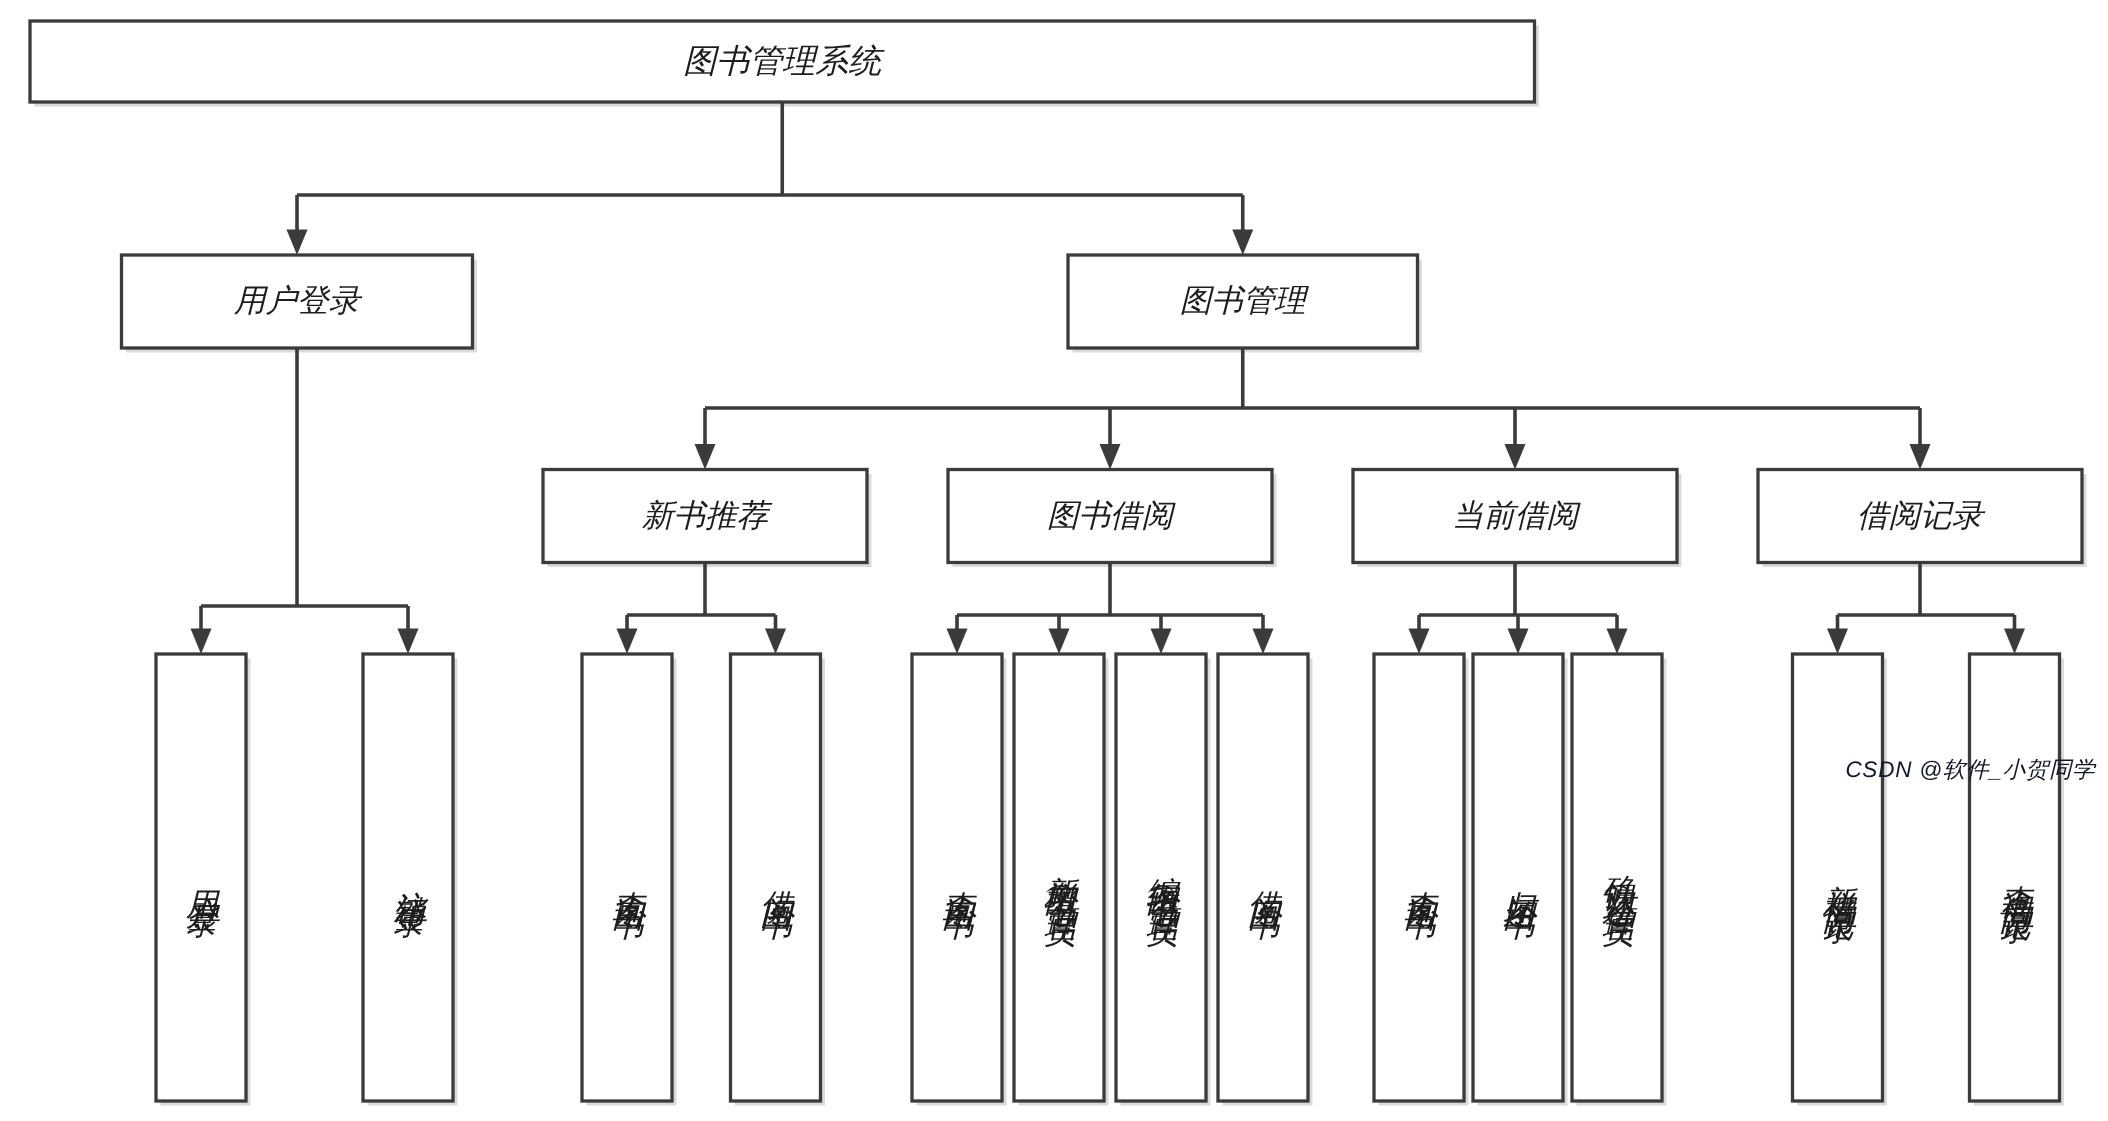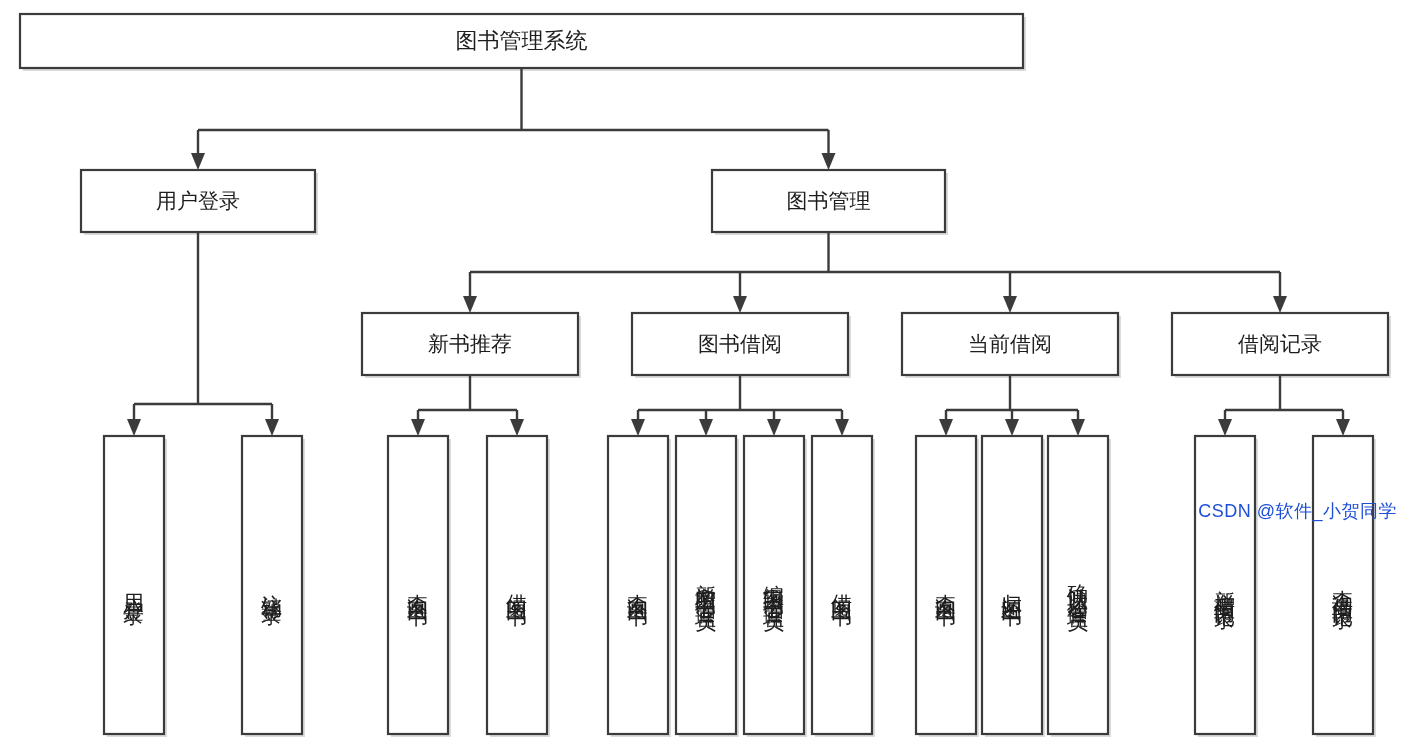--- a/index.html
+++ b/index.html
@@ -13,20 +13,21 @@
     font-family: "Liberation Sans", "DejaVu Sans", sans-serif;
     overflow: hidden;
     position: relative;
   }
   #diagram-root {
     position: absolute;
     left: 0;
     top: 0;
     width: 1405px;
     height: 529px;
+    font-style: italic;
   }
   svg.diagram {
     display: block;
     width: 1405px;
     height: 747px;
   }
   .node-box {
     fill: #ffffff;
     stroke: #3b3b3b;
     stroke-width: 2.2;
@@ -70,22 +71,22 @@
     line-height: 1.0;
     letter-spacing: 4px;
     color: #1d1d1d;
     white-space: nowrap;
   }
   .watermark {
     position: absolute;
     right: 8px;
     bottom: 6px;
     font-family: "Liberation Sans", "DejaVu Sans", sans-serif;
-    font-size: 18px;
-    color: #1d4ed8;
+    font-size: 15px;
+    color: #0f172a;
     white-space: nowrap;
     letter-spacing: 0.5px;
   }
 </style>
 </head>
 <body>
 
 <div id="diagram-root">
 
   <svg class="diagram" viewBox="0 0 1405 747">

